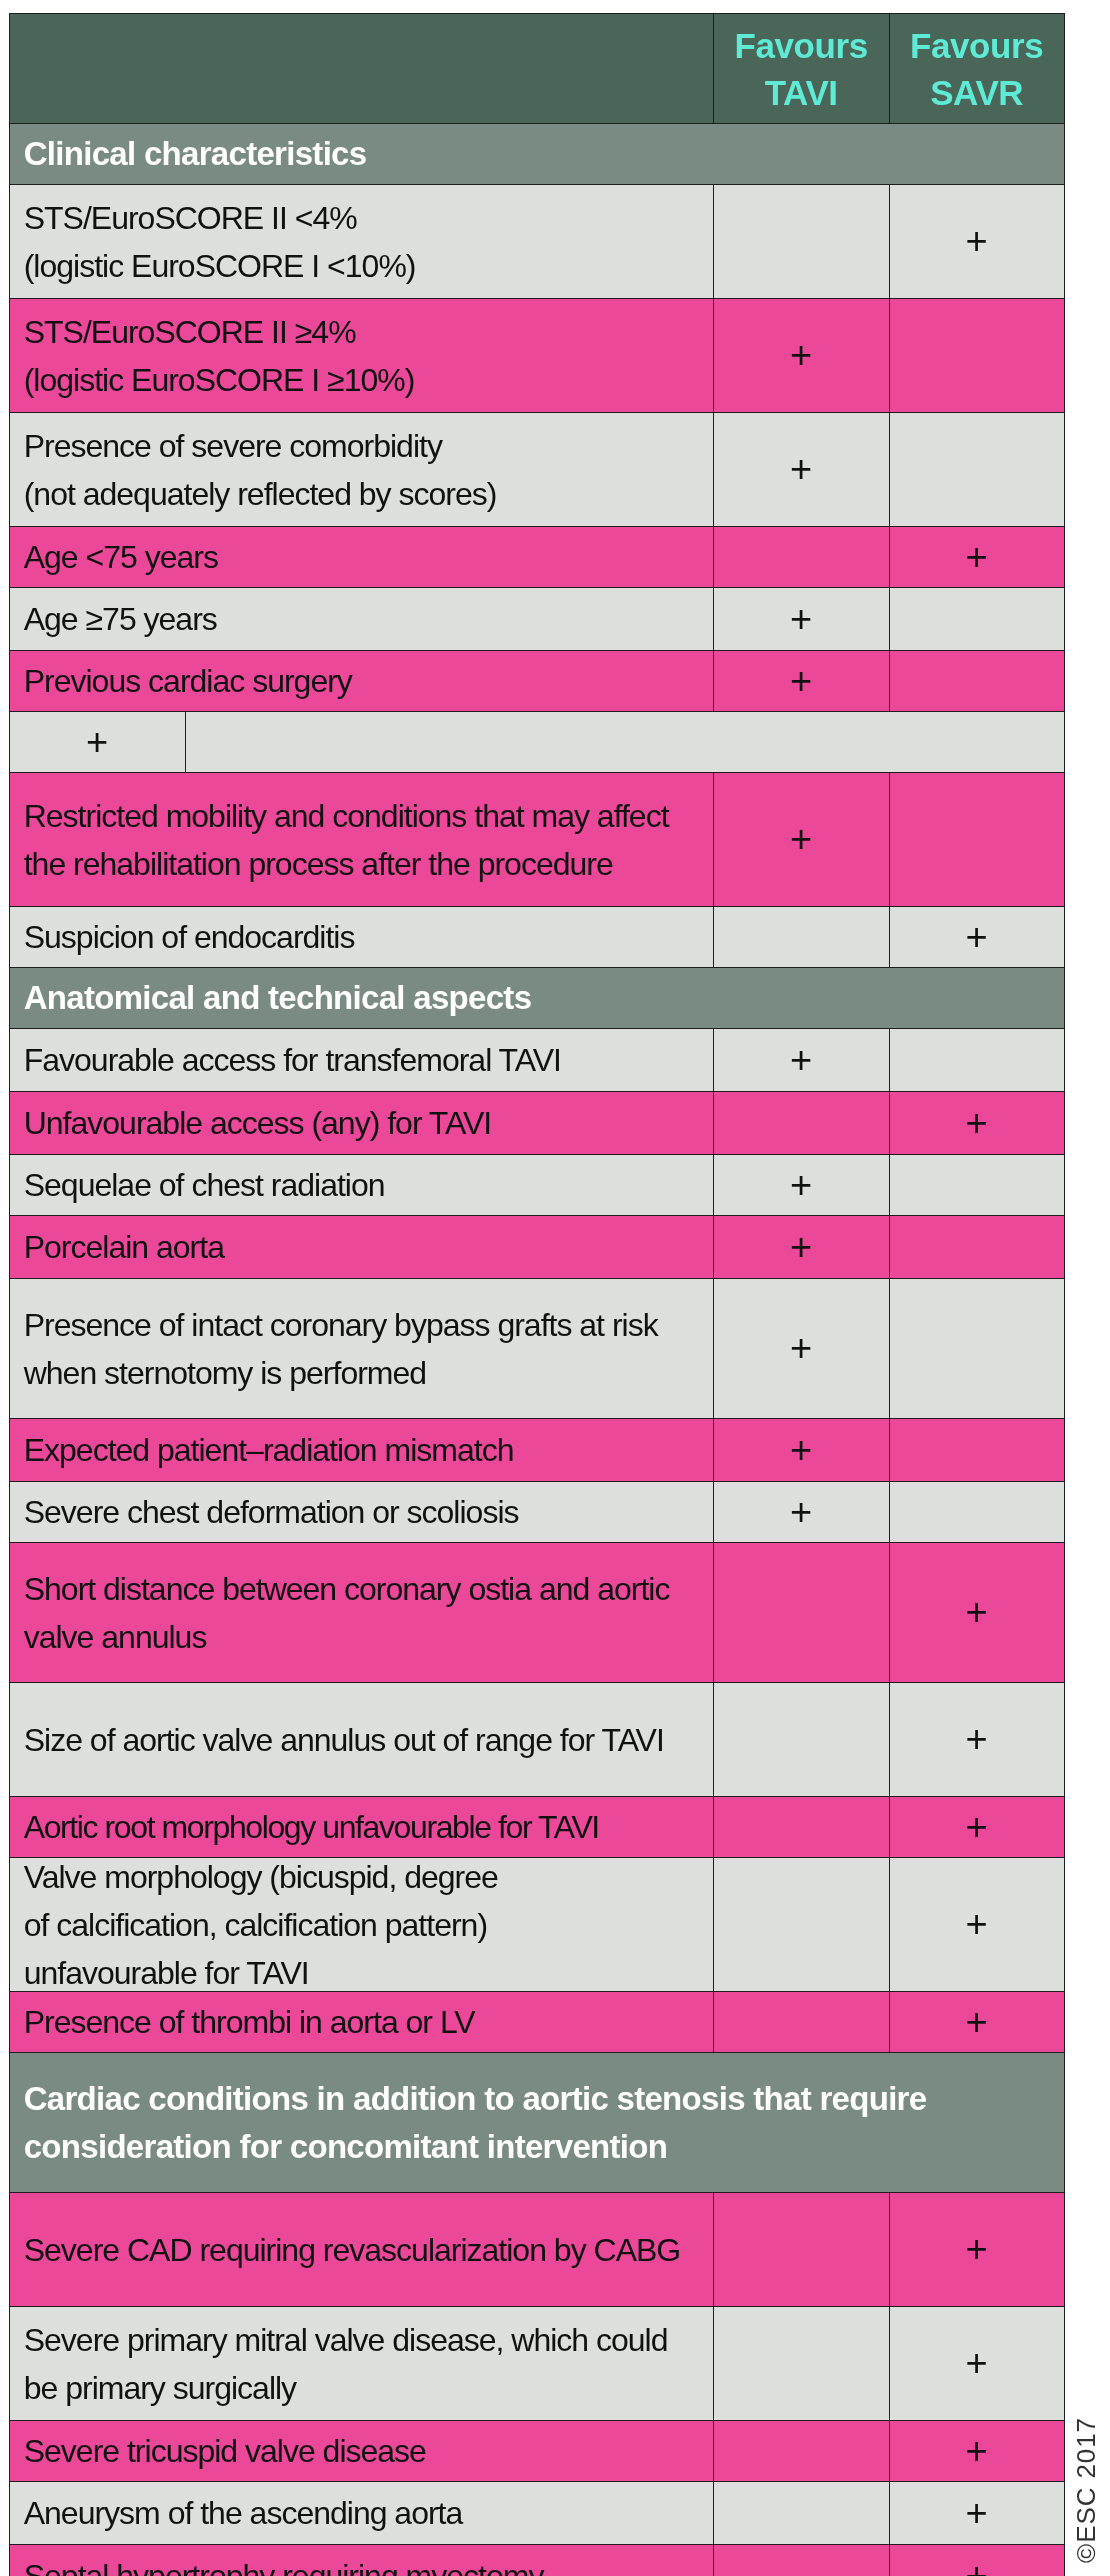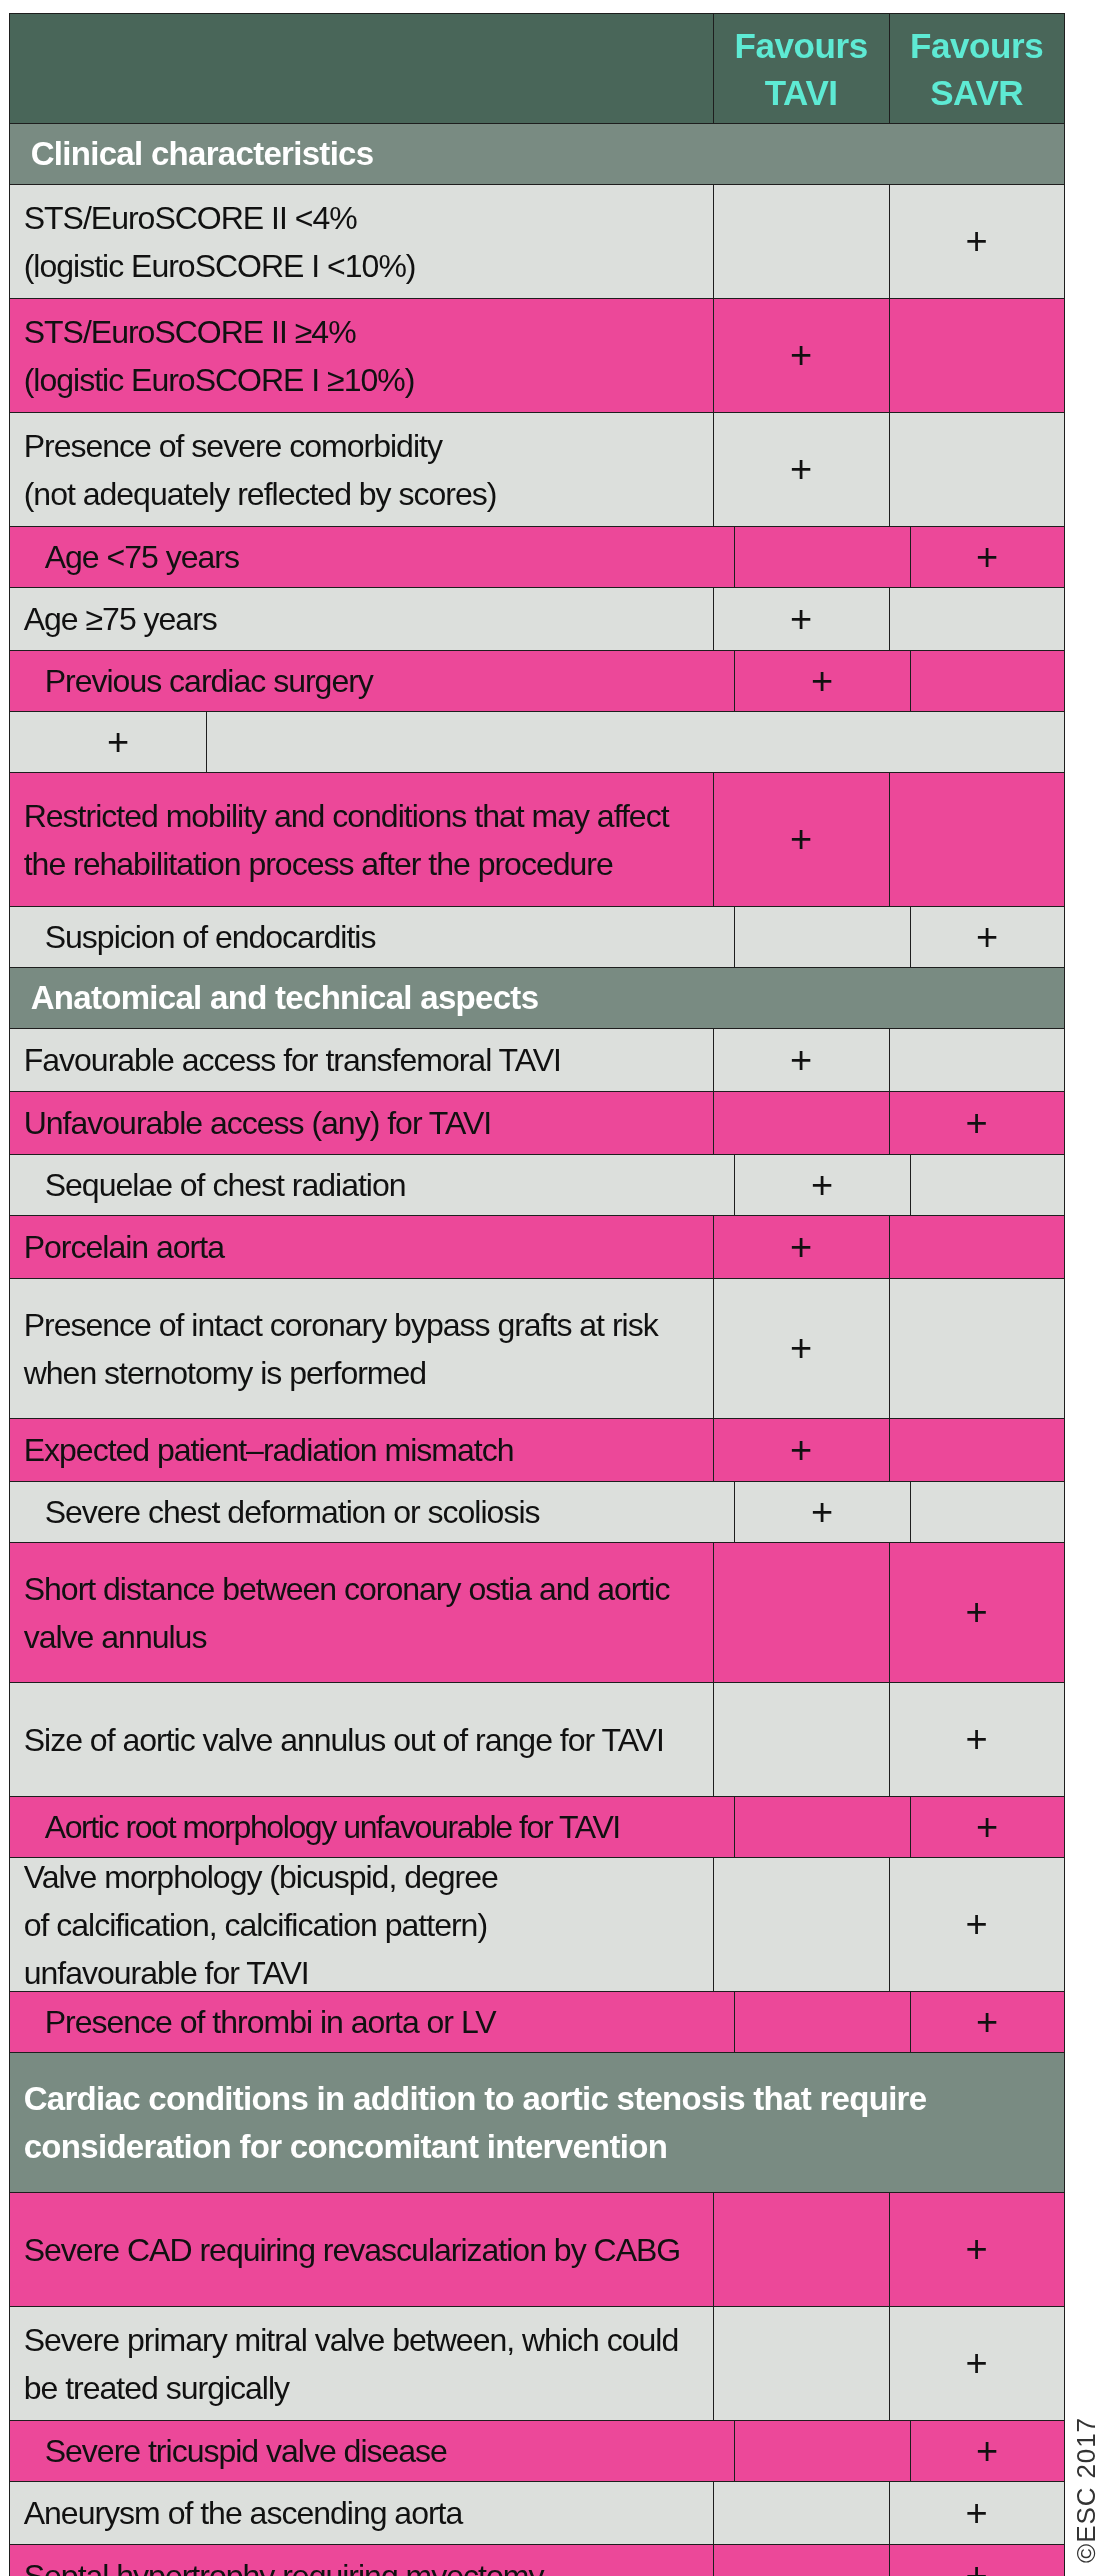--- a/index.html
+++ b/index.html
@@ -17,21 +17,21 @@
   .txt { font-size: 32px; line-height: 48px; color: #111; letter-spacing: -1px; }
   .plus { font-size: 38px; color: #111; font-weight: normal; }
   .shaded { background: #dcdfdc; }
   .white { background: #ec4899; }
   .hdr { background: #496659; height: 109px; border-top: none; }
   .hdr .c2, .hdr .c3 { color: #5eead4; font-weight: bold; font-size: 35px;
         line-height: 47px; text-align: center; letter-spacing: -0.4px; }
   .sec { background: #798b82; padding-left: 14px; align-items: center; }
   .sec .stxt { color: #ffffff; font-weight: bold; font-size: 33px; line-height: 48px;
         letter-spacing: -0.7px; }
-  .h70 { height: 61px; padding-left: 21px; } .h72 { height: 63px; } .h128 { height: 114px; }
+  .h70 { height: 61px; } .h72 { height: 63px; } .h128 { height: 114px; }
   .h184 { height: 134px; } .h126 { height: 140px; }
   .copyright { position: absolute; left: 1073px; top: 2418px; width: 26px; height: 143px; }
   .copyright span { position: absolute; left: 50%; top: 50%;
         transform: translate(-50%, -50%) rotate(-90deg); white-space: nowrap;
         font-size: 26px; color: #333; letter-spacing: 0.9px; }
 </style>
 </head>
 <body>
 
 <div class="tbl">
@@ -292,21 +292,21 @@
       </div>
       <div class="c2">
         <span class="plus"></span>
       </div>
       <div class="c3">
         <span class="plus">+</span>
       </div>
     </div>
   <div class="row shaded h128">
       <div class="c1">
-        <span class="txt" style="max-width:660px">Severe primary mitral valve between, which could be treated surgically</span>
+        <span class="txt" style="max-width:660px">Severe primary mitral valve disease, which could be primary surgically</span>
       </div>
       <div class="c2">
         <span class="plus"></span>
       </div>
       <div class="c3">
         <span class="plus">+</span>
       </div>
     </div>
   <div class="row white h70">
       <div class="c1">

